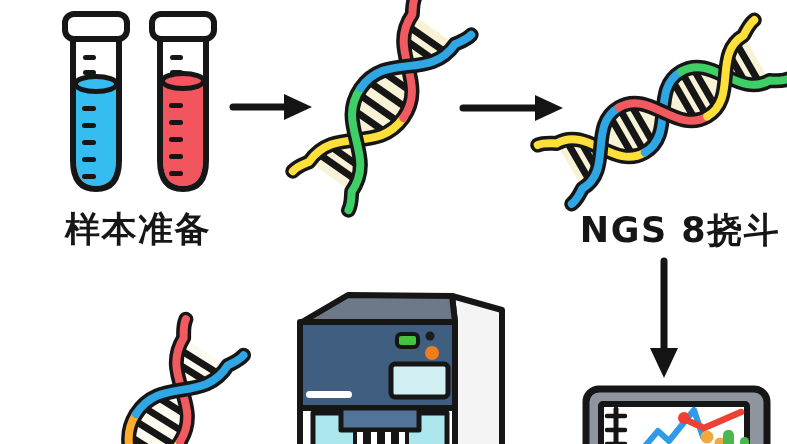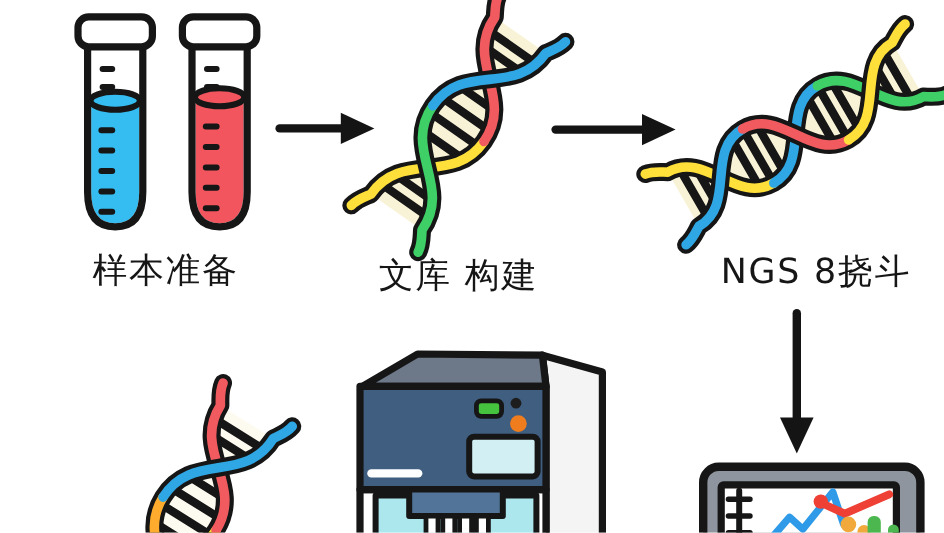--- a/index.html
+++ b/index.html
@@ -7,22 +7,22 @@
     position:relative;
     width:787px;height:444px;
     background:#ffffff;
     overflow:hidden;
     font-family:"DejaVu Sans","Liberation Sans",sans-serif;
   }
   .canvas svg{position:absolute;left:0;top:0;}
   .step-label{
     position:absolute;
     text-align:center;
-    font-weight:400;
-    font-size:29px;
+    font-weight:700;
+    font-size:35px;
     color:#161616;
     letter-spacing:1.5px;
     white-space:nowrap;
   }
   .lbl-1{left:18px;top:206px;width:240px;}
   .lbl-2{left:262px;top:210px;width:240px;}
   .lbl-3{left:560px;top:207px;width:240px;}
 </style>
 </head>
 <body>
@@ -178,16 +178,15 @@
         <circle cx="684" cy="418" r="6" fill="#ee4035"></circle>
         <circle cx="707" cy="437" r="6.5" fill="#f2a93c"></circle>
         <circle cx="720" cy="443" r="5.5" fill="#f2a93c"></circle>
         <rect x="723" y="430" width="11" height="26" rx="5" fill="#4db74f"></rect>
         <rect x="740" y="437" width="9" height="20" rx="4.5" fill="#4db74f"></rect>
       </g>
     </g>
   </svg>
 
   <div class="step-label lbl-1">样本准备</div>
-  <div class="step-label lbl-2">文库 构建</div>
   <div class="step-label lbl-3">NGS 8挠斗</div>
 
 </div>
 
 </body></html>

